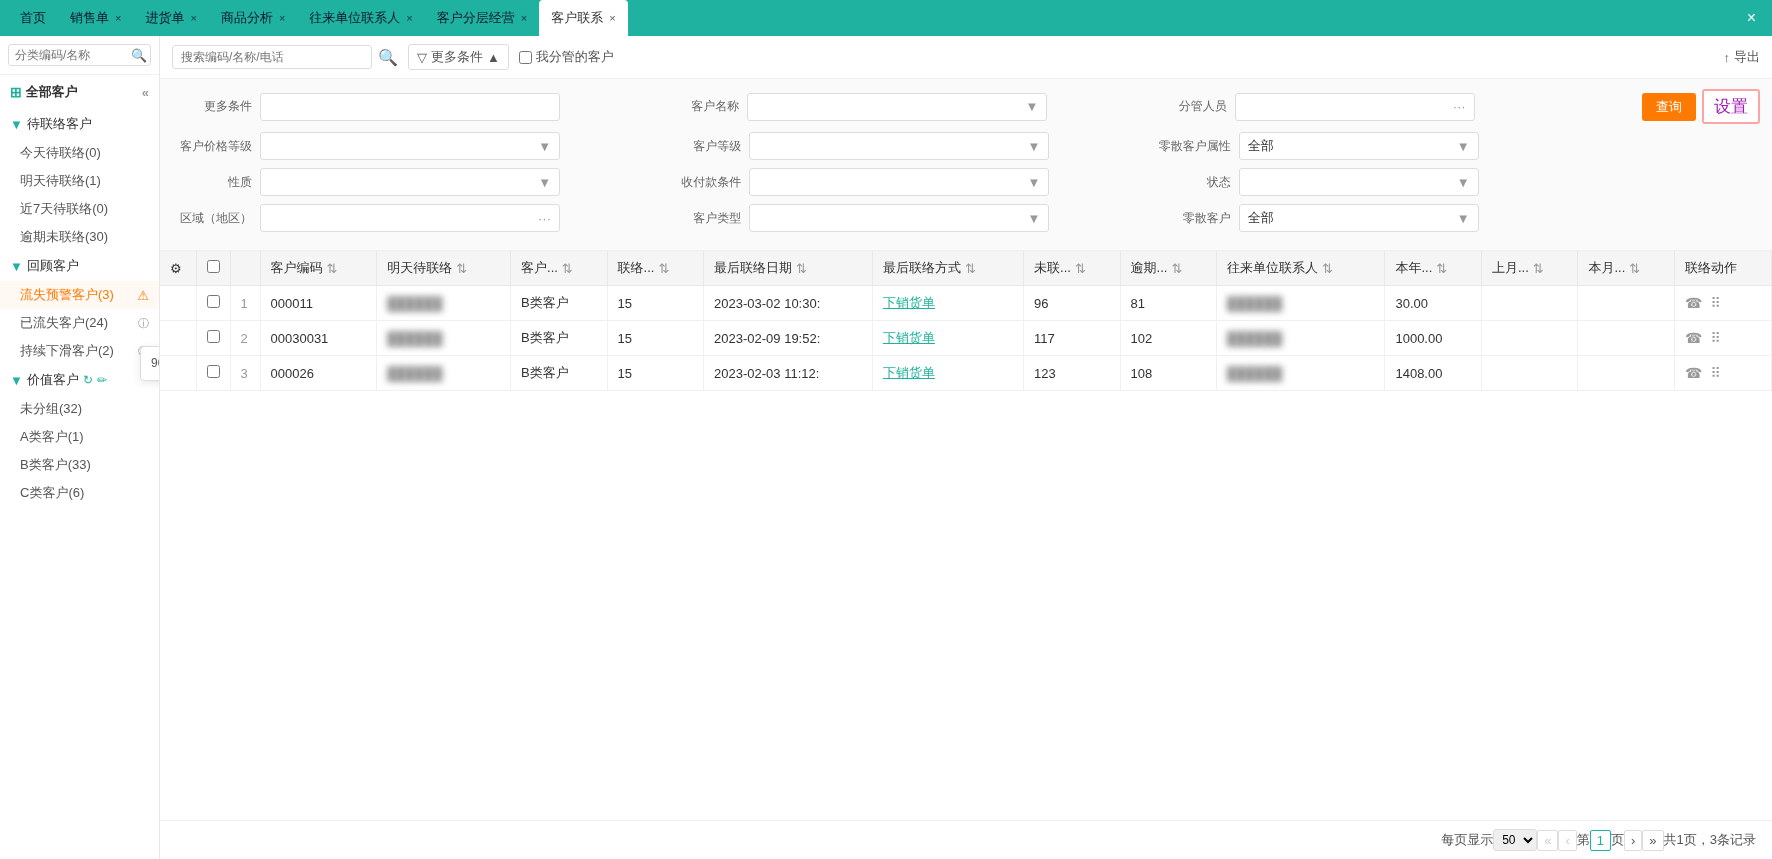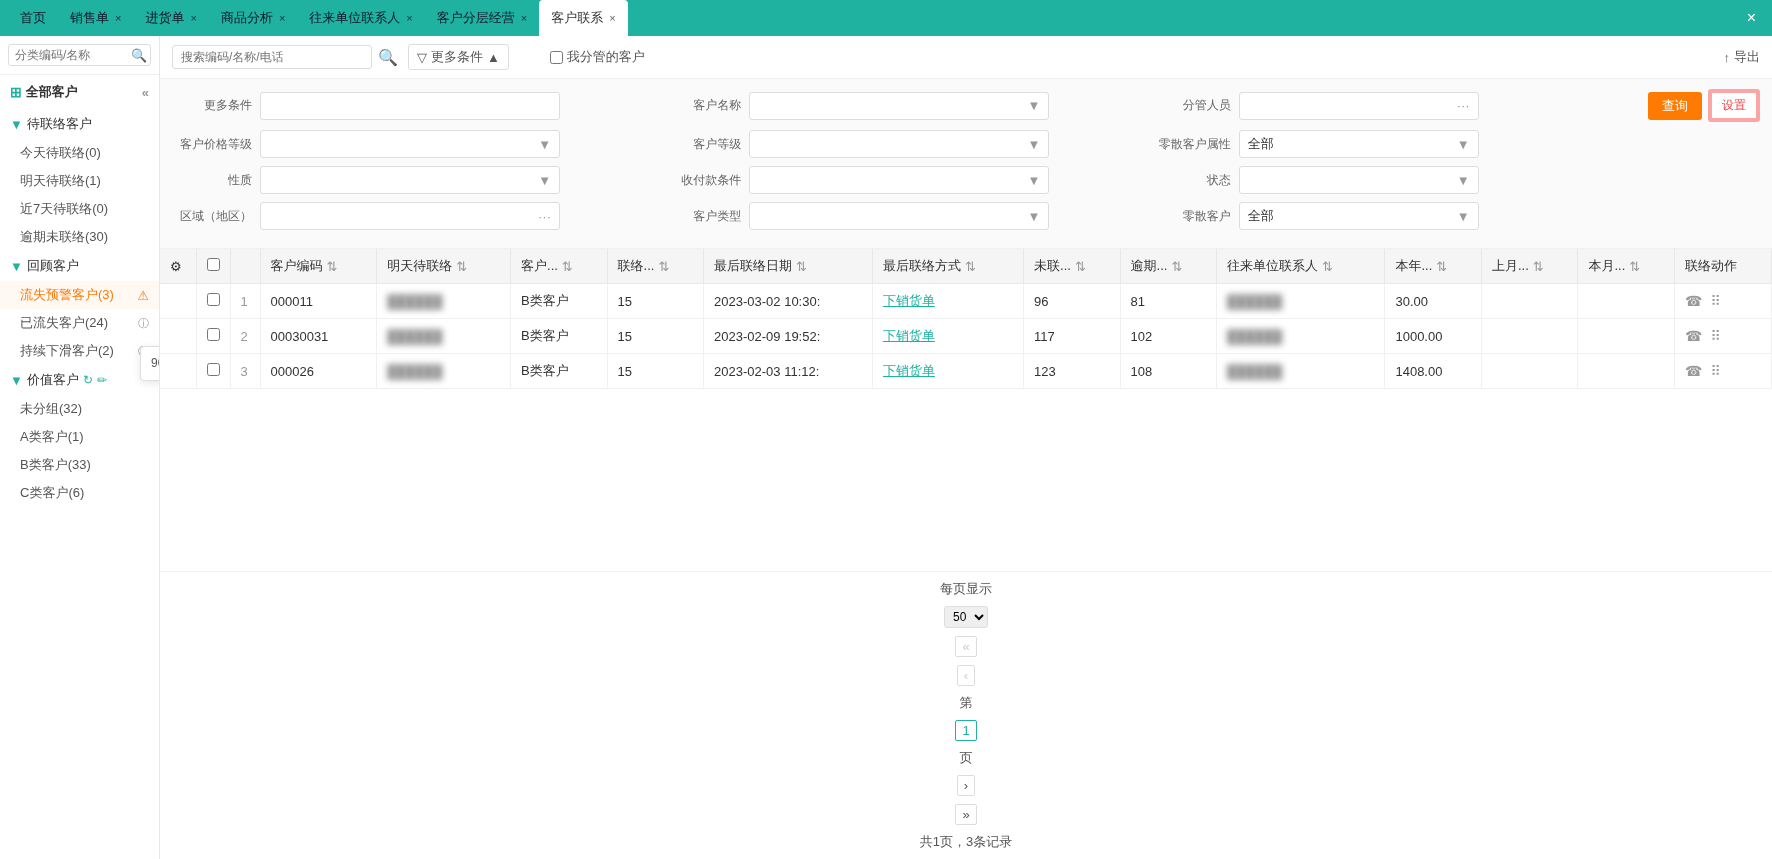--- a/index.html
+++ b/index.html
@@ -158,21 +158,20 @@
       border-radius: 3px;
       background: white;
     }
     .filter-checkbox-label {
       display: flex;
       align-items: center;
       gap: 4px;
       cursor: pointer;
       font-size: 12px;
       color: #555;
-      margin-left: 31px;
     }
     .filter-spacer { flex: 1; }
     .export-btn {
       display: flex;
       align-items: center;
       gap: 4px;
       cursor: pointer;
       color: #555;
       font-size: 12px;
     }
@@ -238,26 +237,26 @@
       background: #ff7a00;
       color: white;
       border: none;
       border-radius: 3px;
       padding: 5px 14px;
       cursor: pointer;
       font-size: 13px;
     }
     .settings-btn {
       background: white;
-      color: #ef4444;
-      border: 4px solid #fca5a5;
+      color: #a21caf;
+      border: 2px solid #fca5a5;
       border-radius: 3px;
       padding: 4px 10px;
       cursor: pointer;
-      font-size: 12px;
+      font-size: 17px;
     }
 
     
     .table-container {
       flex: 1;
       overflow: auto;
       position: relative;
     }
     table {
       width: 100%;
@@ -292,25 +291,23 @@
     .row-num { color: #999; }
     .blurred { color: transparent; text-shadow: 0 0 6px rgba(0,0,0,0.4); user-select: none; }
 
     
     .pagination-bar {
       display: flex;
       align-items: center;
       justify-content: flex-end;
       padding: 8px 16px;
       border-top: 1px solid #f0f0f0;
-      gap: 8px;
       background: white;
       font-size: 12px;
       color: #555;
-      flex-direction: column;
     }
     .pagination-select {
       border: 1px solid #ddd;
       border-radius: 3px;
       padding: 2px 4px;
       font-size: 12px;
     }
     .pag-btn {
       border: 1px solid #ddd;
       background: white;

